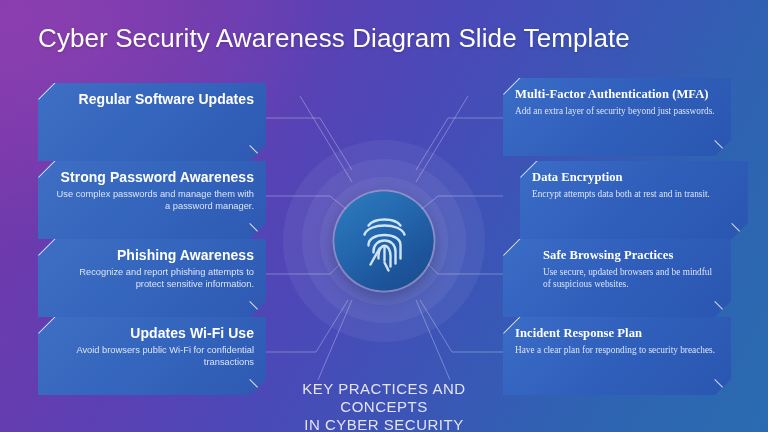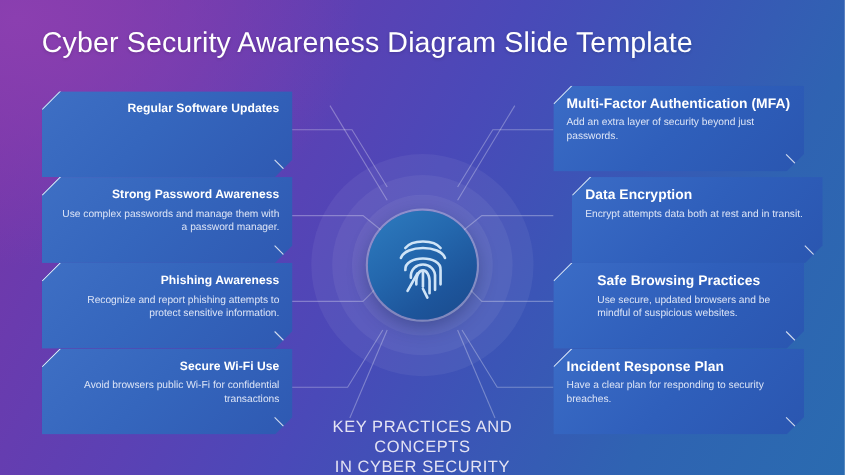--- a/index.html
+++ b/index.html
@@ -49,28 +49,28 @@
     position:absolute; width:228px; height:78px;
     background:linear-gradient(135deg,#3E6FC4 0%, #3566BD 45%, #2E59B2 100%);
     clip-path:polygon(16px 0, 100% 0, 100% 62px, 212px 100%, 0 100%, 0 16px);
     padding:9px 12px 0 12px;
     box-shadow:0 3px 10px rgba(12,22,60,.26);
   }
   .card.right {
     background:linear-gradient(135deg,#3B6CC6 0%, #2F5FBB 50%, #2A56B0 100%);
   }
   .card .ct {
-    color:#ffffff; font-weight:bold; font-size:11px; line-height:14.5px;
+    color:#ffffff; font-weight:bold; font-size:14px; line-height:14.5px;
     letter-spacing:.05px; margin-bottom:3px;
   }
   .card .cd {
     color:#DCE4F6; font-size:9.3px; line-height:12.2px; font-weight:400;
   }
   .card.left { text-align:right; }
-  .card.right { text-align:left; }
+  .card.right { text-align:left;font-family:Liberation Serif, serif; }
   .card.right .ct { font-size:12.6px; }
   .card .edge {
     position:absolute; pointer-events:none; left:0; top:0; width:100%; height:100%;
   }
   .card .edge::before {
     content:""; position:absolute; left:0; top:16px; width:24px; height:24px;
     border-top:1.3px solid rgba(255,255,255,.85);
     transform:rotate(-45deg); transform-origin:left top;
   }
   .card .edge::after {
@@ -143,21 +143,21 @@
   </div>
 
   <div class="card left" style="left:38px; top:239px;">
     <div class="edge"></div>
     <div class="ct">Phishing Awareness</div>
     <div class="cd">Recognize and report phishing attempts to protect sensitive information.</div>
   </div>
 
   <div class="card left" style="left:38px; top:317px;">
     <div class="edge"></div>
-    <div class="ct">Secure Wi-Fi Use</div>
+    <div class="ct">Updates Wi-Fi Use</div>
     <div class="cd">Avoid browsers public Wi-Fi for confidential transactions</div>
   </div>
 
   <div class="card right" style="left:503px; top:78px;">
     <div class="edge"></div>
     <div class="ct">Multi-Factor Authentication (MFA)</div>
     <div class="cd">Add an extra layer of security beyond just passwords.</div>
   </div>
 
   <div class="card right" style="left:503px; top:161px;margin-left:17px;">

